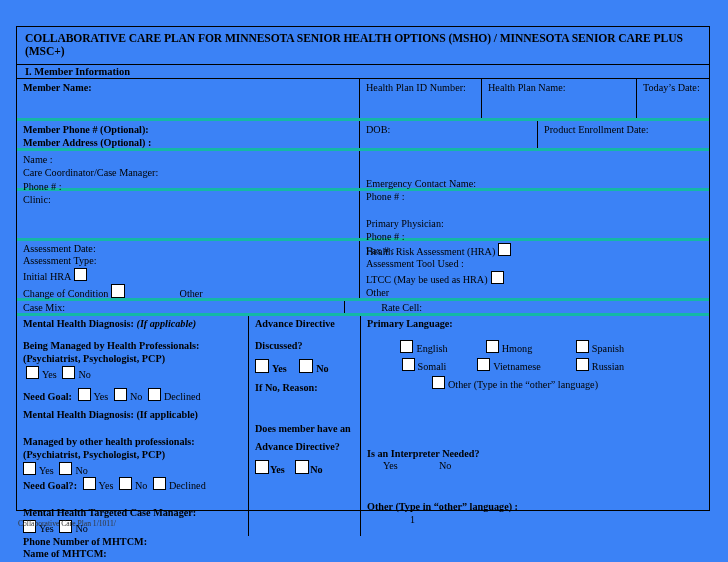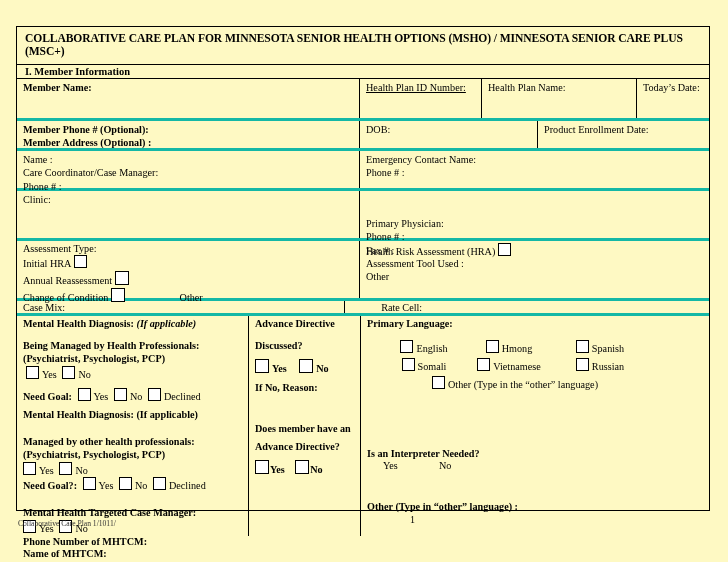--- a/index.html
+++ b/index.html
@@ -13,21 +13,21 @@
     font-family: "Liberation Serif", serif;
     color: #000;
     position: relative;
     overflow: hidden;
   }
   #page {
     position: absolute;
     left: 0; top: 0;
     width: 728px;
     height: 562px;
-    background: #fef9c3;
+    background: #3b82f6;
   }
   .form-outer {
     position: absolute;
     left: 16px;
     top: 26px;
     width: 694px;
     height: 485px;
     border: 1px solid #000;
     box-sizing: border-box;
   }
@@ -123,21 +123,21 @@
   <div class="form-outer">
 
     <div class="title-bar">COLLABORATIVE CARE PLAN FOR MINNESOTA SENIOR HEALTH OPTIONS (MSHO) / MINNESOTA SENIOR CARE PLUS (MSC+)</div>
 
     <div class="section-label">I.  Member Information</div>
 
     <div class="row r-membername">
       <div class="cell" style="width:343px;">
         <span class="b">Member Name:</span>
       </div>
-      <div class="cell" style="width:122px;text-decoration:underline;">
+      <div class="cell" style="width:122px;">
         <span>Health Plan ID Number:</span>
       </div>
       <div class="cell" style="width:155px;">
         <span>Health Plan Name:</span>
       </div>
       <div class="cell" style="width:72px;">
         <span>Today’s Date:</span>
       </div>
     </div>
 
@@ -153,57 +153,58 @@
         <span>Product Enrollment Date:</span>
       </div>
     </div>
 
     <div class="row r-coord">
       <div class="cell" style="width:343px;">
         <span class="line">Name :</span>
         <span class="line">Care Coordinator/Case Manager:</span>
         <span class="line">Phone # :</span>
       </div>
-      <div class="cell" style="width:349px;">
+      <div class="cell" style="width:349px;margin-top:24px;">
         <span class="line">Emergency Contact Name:</span>
         <span class="line">Phone # :</span>
       </div>
     </div>
 
     <div class="row r-clinic">
       <div class="cell" style="width:343px;">
         <span class="line">Clinic:</span>
       </div>
       <div class="cell" style="width:349px;margin-top:24px;">
         <span class="line">Primary Physician:</span>
         <span class="line">Phone # :</span>
         <span class="line">Fax # :</span>
       </div>
     </div>
 
     <div class="row r-assess">
       <div class="cell tight" style="width:343px;">
+        <span class="line">Assessment Date:</span>
         <span class="line">Assessment Type:</span>
         <span class="line">
           <span>Initial HRA</span><span class="cb"></span>
-        </span>
-        <span class="line">
-          <span>Annual Reassessment</span><span class="cb cb-lg"></span>
         </span>
         <span class="line">
           <span>Change of Condition</span><span class="cb cb-lg"></span>
           <span style="display:inline-block;width:46px;"></span>
           <span>Other</span>
         </span>
       </div>
       <div class="cell tight" style="width:349px;">
         <span class="line">
           <span>Health Risk Assessment (HRA)</span><span class="cb"></span>
         </span>
         <span class="line">Assessment Tool Used :</span>
+        <span class="line">
+          <span>LTCC (May be used as HRA)</span><span class="cb"></span>
+        </span>
         <span class="line">Other</span>
       </div>
     </div>
 
     <div class="row r-casemix">
       <div class="cell" style="width:343px;padding-top:0;">
         <span>Case Mix:</span>
       </div>
       <div class="cell" style="width:349px;padding-top:0;">
         <span>Rate Cell:</span>

